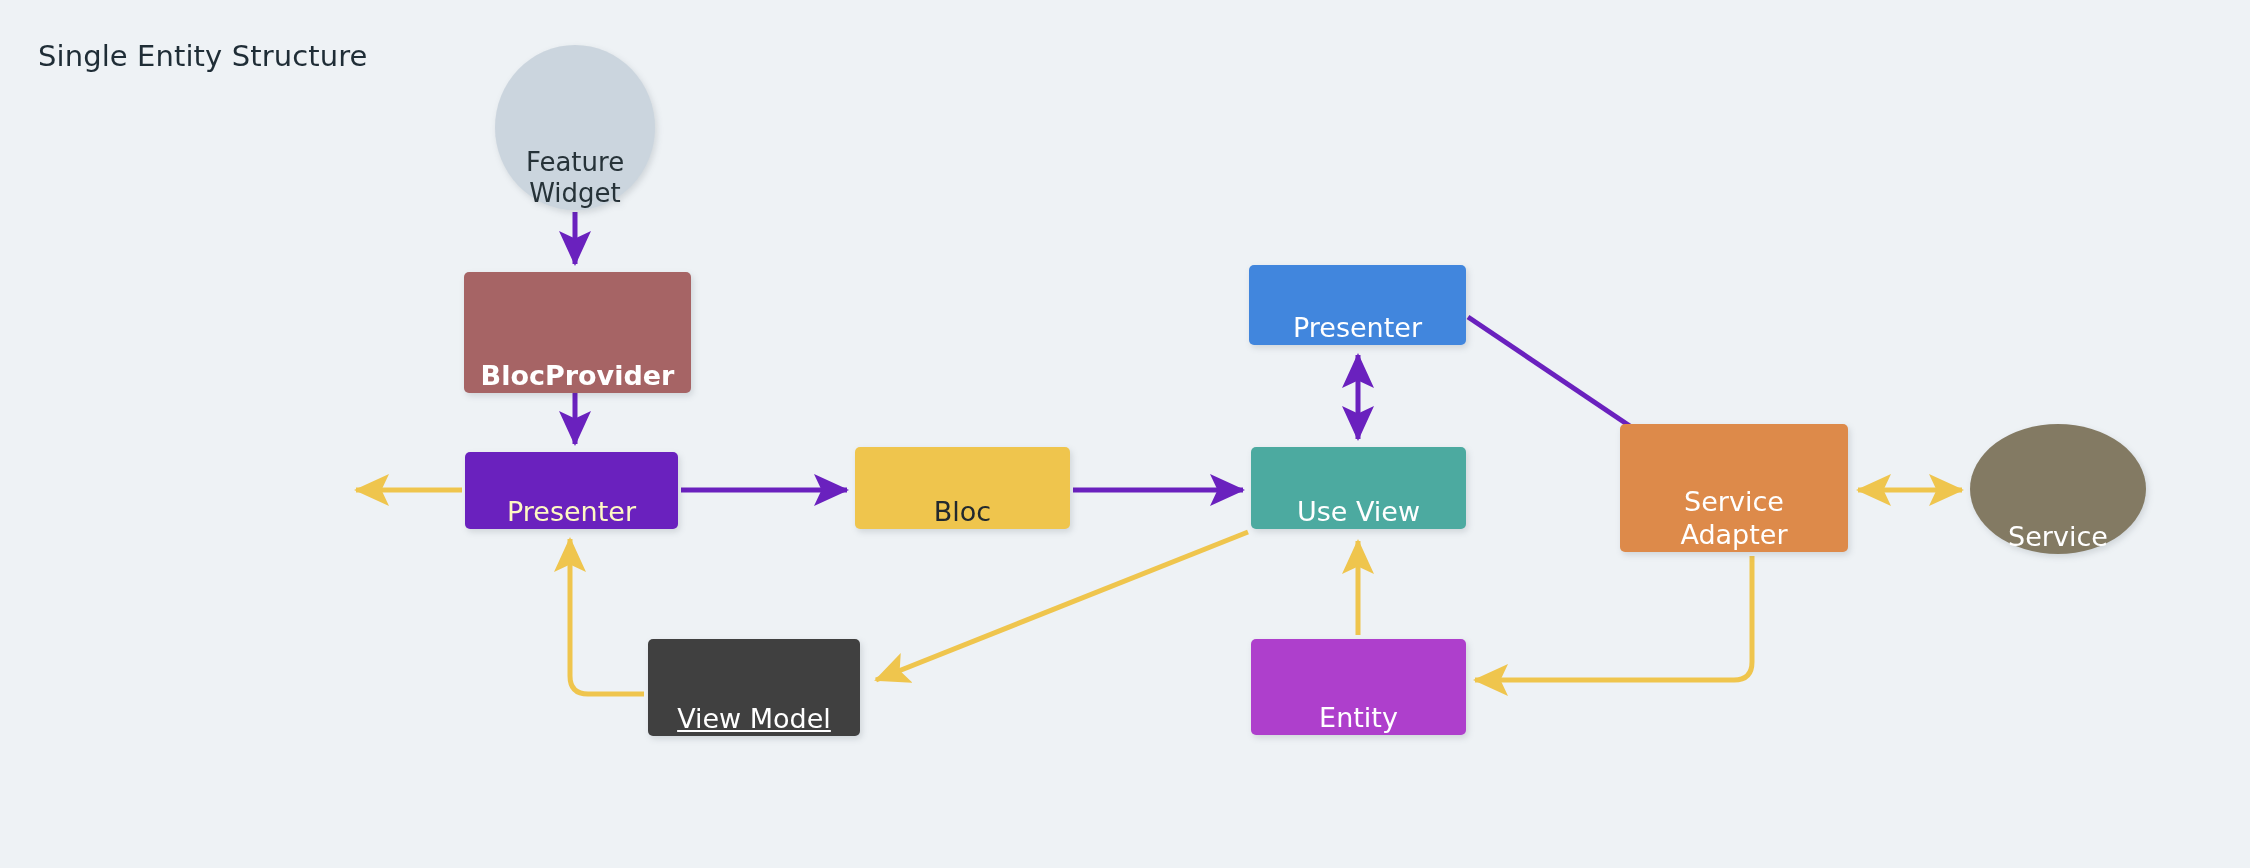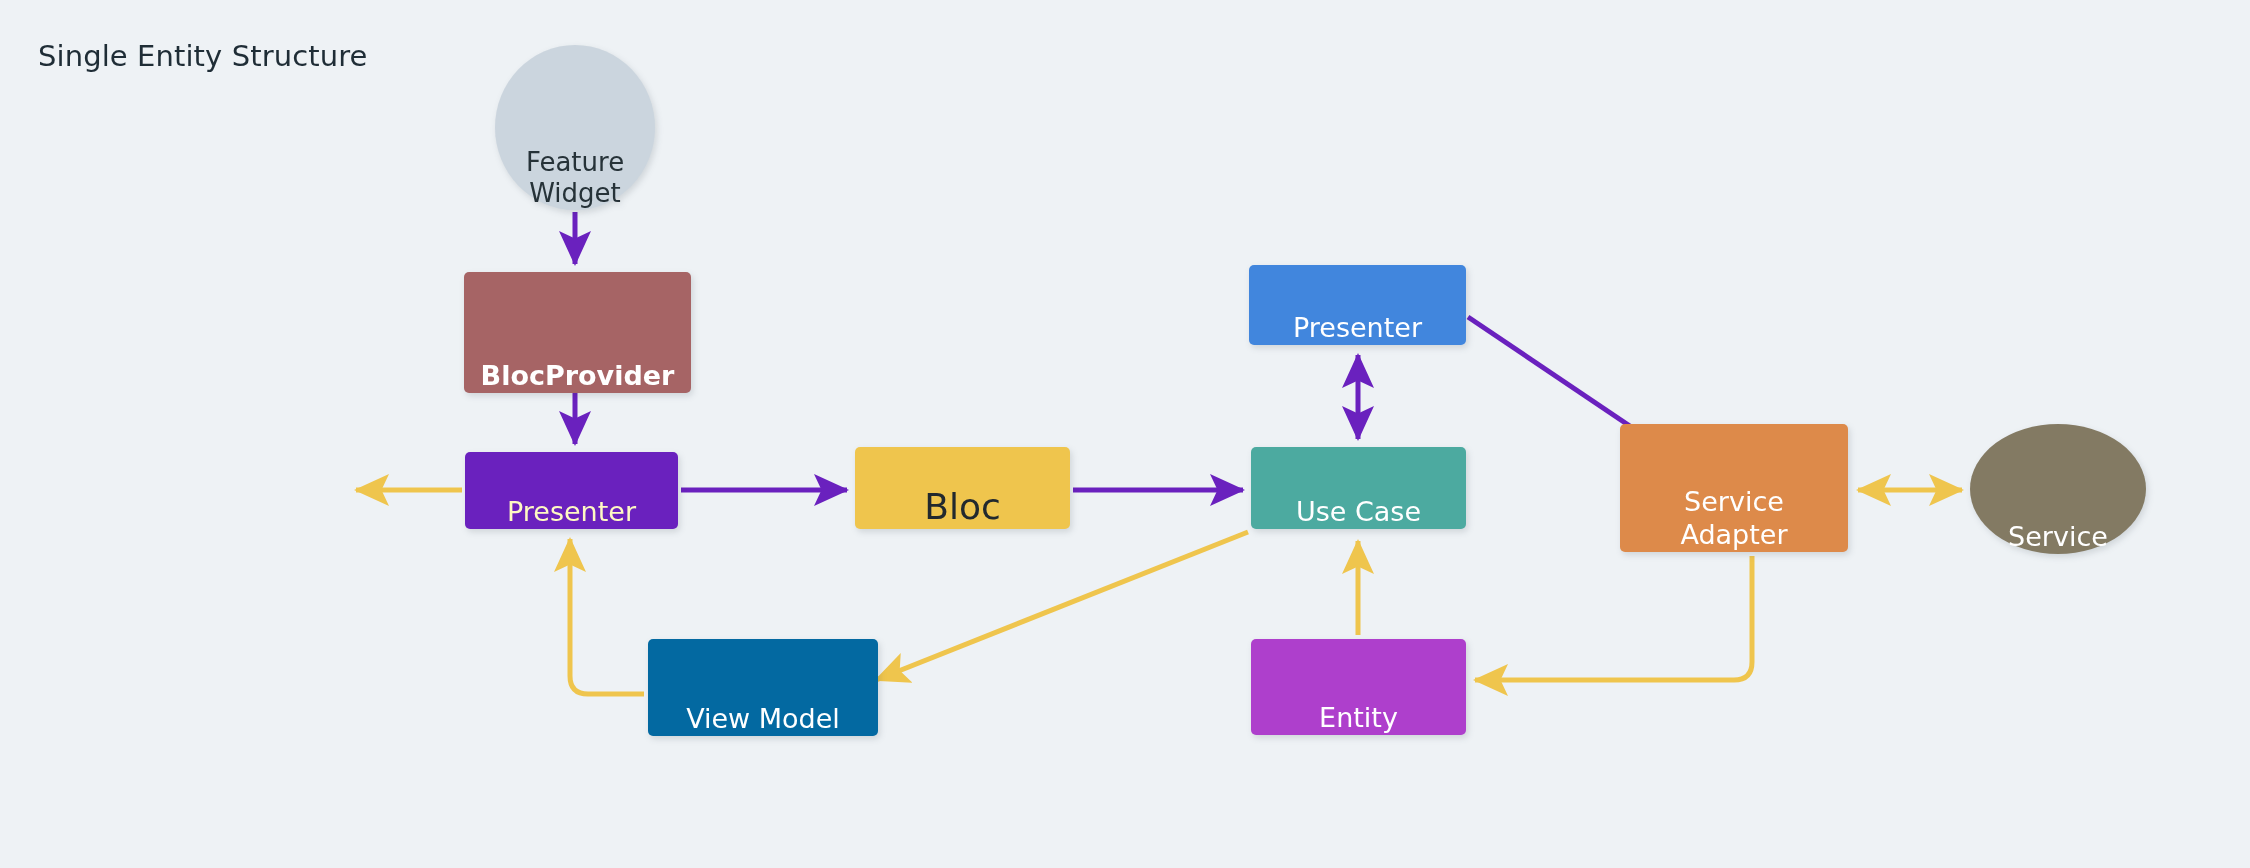--- a/index.html
+++ b/index.html
@@ -116,42 +116,42 @@
 
   <div class="node node-rect" style="left:464px; top:272px; width:227px; height:121px; background:#a66465; color:#ffffff; font-size:27px;font-weight:bold;">
     <span class="node-label">BlocProvider</span>
   </div>
 
 
   <div class="node node-rect" style="left:465px; top:452px; width:213px; height:77px; background:#6a21be; color:#fef9c3; font-size:27px;">
     <span class="node-label">Presenter</span>
   </div>
 
-  <div class="node node-rect" style="left:855px; top:447px; width:215px; height:82px; background:#efc54d; color:#22292e; font-size:36px;">
+  <div class="node node-rect" style="left:855px; top:447px; width:215px; height:82px; background:#efc54d; color:#22292e; font-size:27px;">
     <span class="node-label">Bloc</span>
   </div>
 
   <div class="node node-rect" style="left:1251px; top:447px; width:215px; height:82px; background:#4caaa0; color:#ffffff; font-size:27px;">
-    <span class="node-label">Use Case</span>
+    <span class="node-label">Use View</span>
   </div>
 
   <div class="node node-rect" style="left:1249px; top:265px; width:217px; height:80px; background:#4186dd; color:#ffffff; font-size:27px;">
     <span class="node-label">Presenter</span>
   </div>
 
   <div class="node node-rect" style="left:1620px; top:424px; width:228px; height:128px; background:#dd8a4a; color:#ffffff; font-size:27px;">
     <span class="node-label">Service
 Adapter</span>
   </div>
 
   <div class="node node-ellipse" style="left:1970px; top:424px; width:176px; height:130px; background:#837a63; color:#ffffff; font-size:27px;">
     <span class="node-label">Service</span>
   </div>
 
-  <div class="node node-rect" style="left:648px; top:639px; width:230px; height:97px; background:#0369a1; color:#ffffff; font-size:27px;">
+  <div class="node node-rect" style="left:648px; top:639px; width:212px; height:97px; background:#404040; color:#ffffff; font-size:27px;text-decoration:underline;">
     <span class="node-label">View Model</span>
   </div>
 
   <div class="node node-rect" style="left:1251px; top:639px; width:215px; height:96px; background:#ae3fcc; color:#ffffff; font-size:27px;">
     <span class="node-label">Entity</span>
   </div>
 
 </div>
 
 </body></html>

